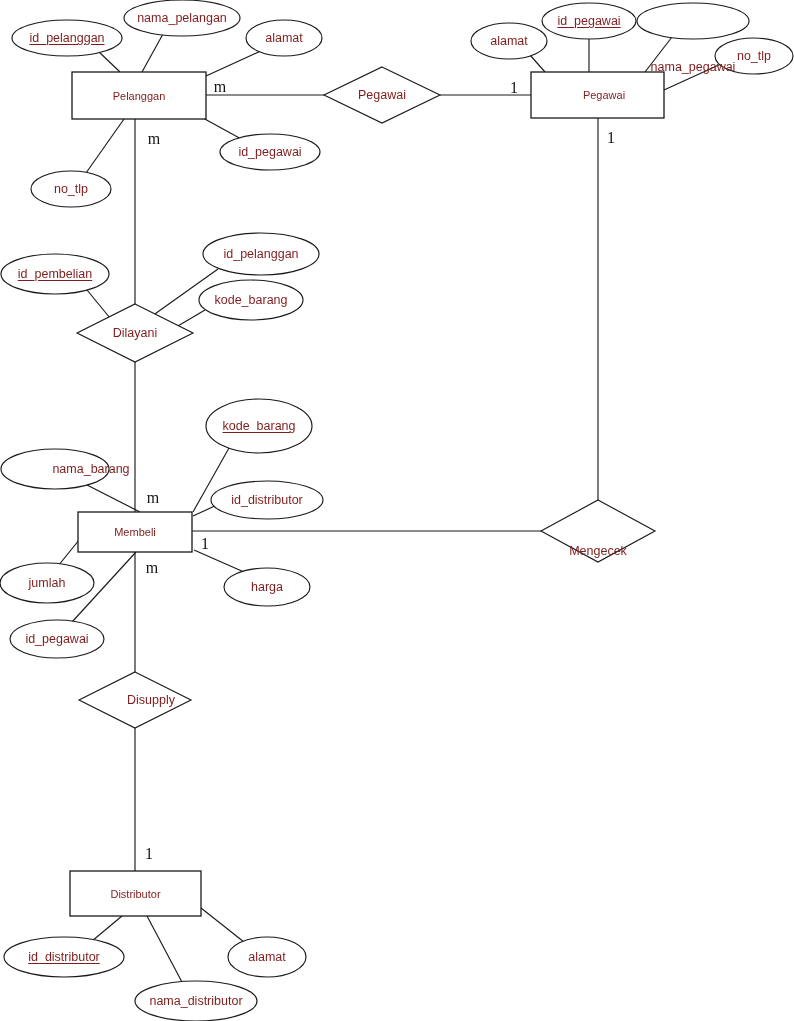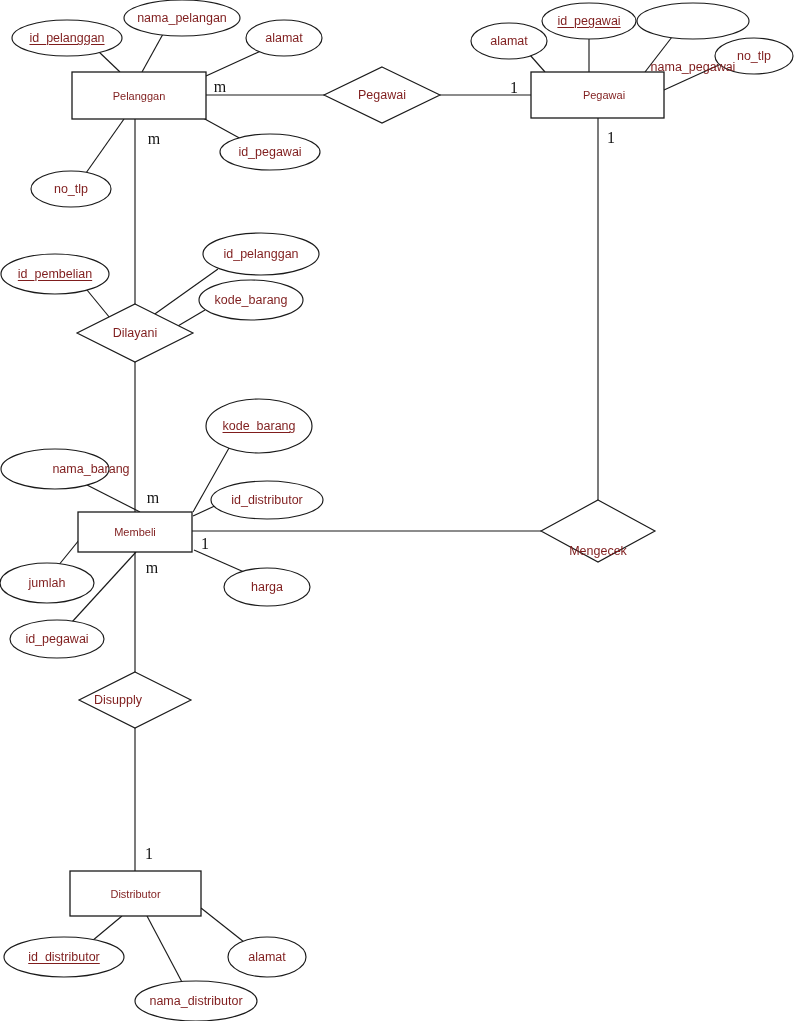--- a/index.html
+++ b/index.html
@@ -146,21 +146,21 @@
       </g>
   </svg>
   <div id="label-layer">
       <div class="node-label entity-label" style="left: 139px; top: 95.5px;">Pelanggan</div>
       <div class="node-label entity-label" style="left: 604px; top: 95px;">Pegawai</div>
       <div class="node-label entity-label" style="left: 135px; top: 532px;">Membeli</div>
       <div class="node-label entity-label" style="left: 135.5px; top: 893.5px;">Distributor</div>
       <div class="node-label rel-label" style="left: 382px; top: 95px;">Pegawai</div>
       <div class="node-label rel-label" style="left: 135px; top: 333px;">Dilayani</div>
       <div class="node-label rel-label" style="left: 598px; top: 531px; margin-top: 20px;">Mengecek</div>
-      <div class="node-label rel-label" style="left: 118px; top: 700px;">Disupply</div>
+      <div class="node-label rel-label" style="left: 151px; top: 700px;">Disupply</div>
       <div class="node-label attr-label pk" style="left: 67px; top: 38px;">id_pelanggan</div>
       <div class="node-label attr-label" style="left: 182px; top: 18px;">nama_pelangan</div>
       <div class="node-label attr-label" style="left: 284px; top: 38px;">alamat</div>
       <div class="node-label attr-label" style="left: 270px; top: 152px;">id_pegawai</div>
       <div class="node-label attr-label" style="left: 71px; top: 189px;">no_tlp</div>
       <div class="node-label attr-label" style="left: 509px; top: 41px;">alamat</div>
       <div class="node-label attr-label pk" style="left: 589px; top: 21px;">id_pegawai</div>
       <div class="node-label attr-label" style="left: 693px; top: 21px; margin-top: 46px;">nama_pegawai</div>
       <div class="node-label attr-label" style="left: 754px; top: 56px;">no_tlp</div>
       <div class="node-label attr-label pk" style="left: 55px; top: 274px;">id_pembelian</div>

